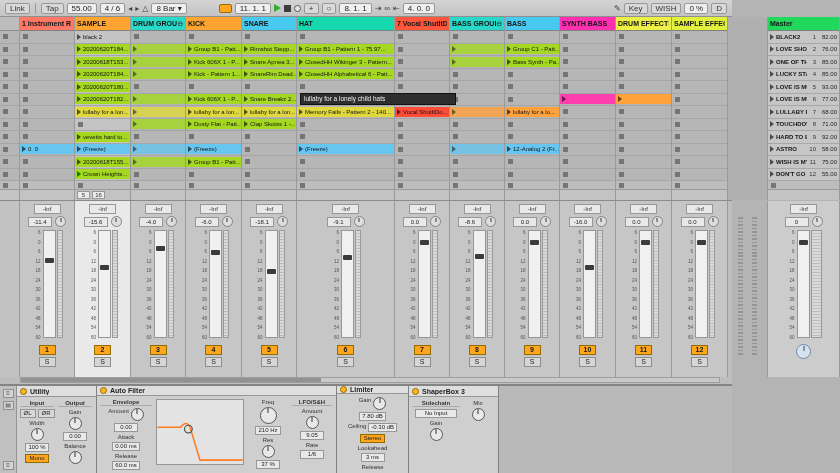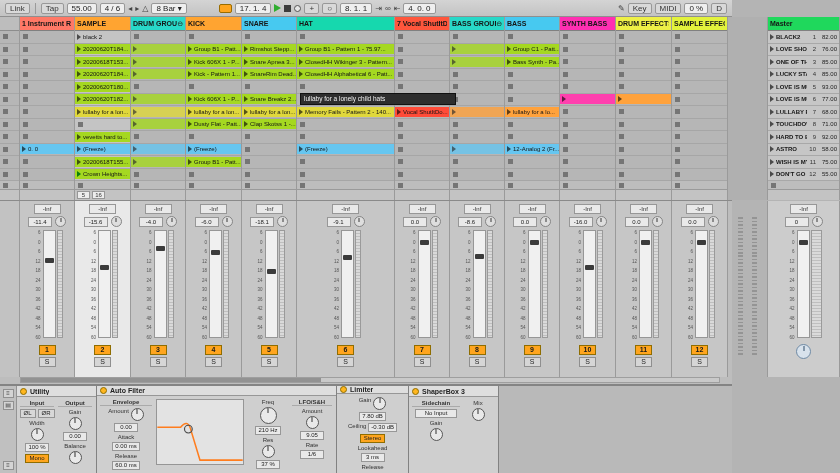--- a/index.html
+++ b/index.html
@@ -111,35 +111,35 @@
     <span class="t-sep"></span>
     <span class="t-btn">Tap</span>
     <span class="t-box">55.00</span>
     <span class="t-box">4 / 6</span>
     <span class="t-icon">◂</span>
     <span class="t-icon">▸</span>
     <span class="t-icon">△</span>
     <span class="t-box"><span>8 Bar</span> <span>▾</span></span>
     <span class="spacer30"></span>
     <span class="follow"></span>
-    <span class="t-box">17. 1. 4</span>
+    <span class="t-box">11. 1. 1</span>
     <span class="play-tri"></span>
     <span class="stop-sq"></span>
     <span class="rec-ci"></span>
     <span class="t-btn">+</span>
     <span class="t-btn">○</span>
     <span class="t-box">8. 1. 1</span>
     <span class="t-icon">⇥</span>
     <span class="t-icon">∞</span>
     <span class="t-icon">⇤</span>
     <span class="t-box">4. 0. 0</span>
     <span class="t-right">
       <span class="t-icon">✎</span>
       <span class="t-btn">Key</span>
-      <span class="t-btn">MIDI</span>
+      <span class="t-btn">WISH</span>
       <span class="t-box">0 %</span>
       <span class="t-btn">D</span>
     </span>
   </header>
 
   <div id="session">
     <div id="left-strip">
         <div class="ls-head"></div>
         <div class="clip-slot">
           <span class="stop-square"></span>

